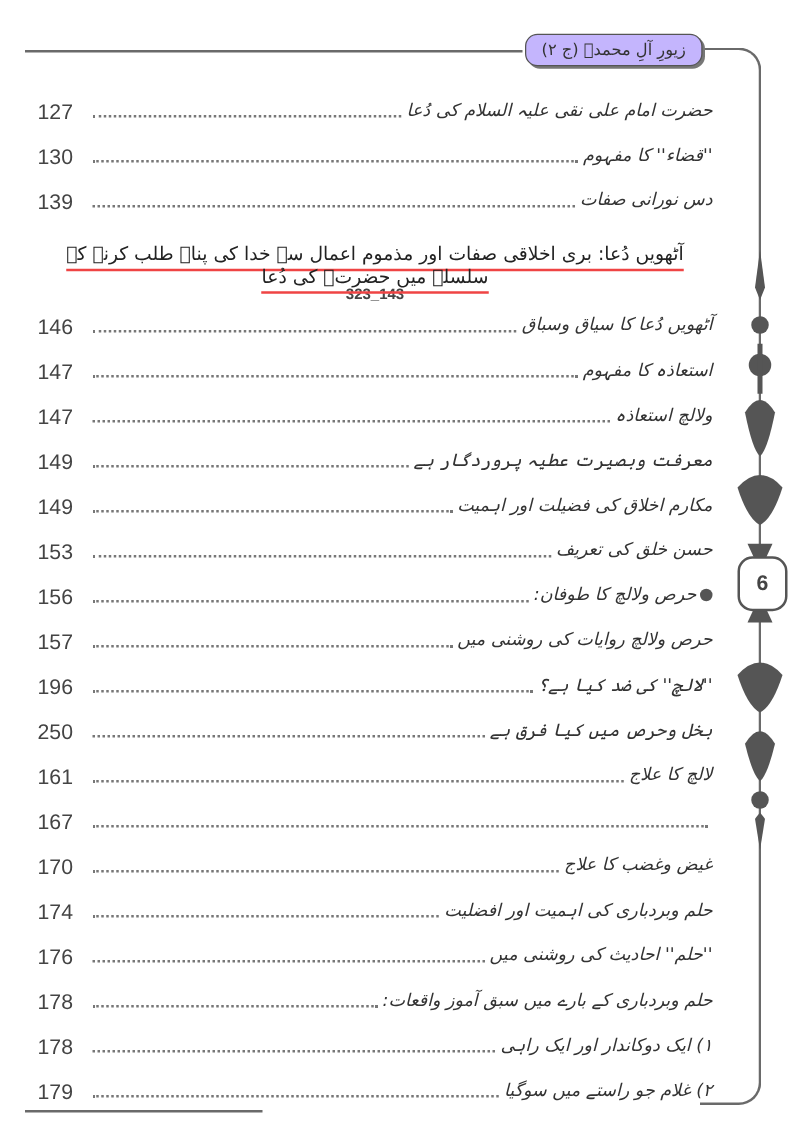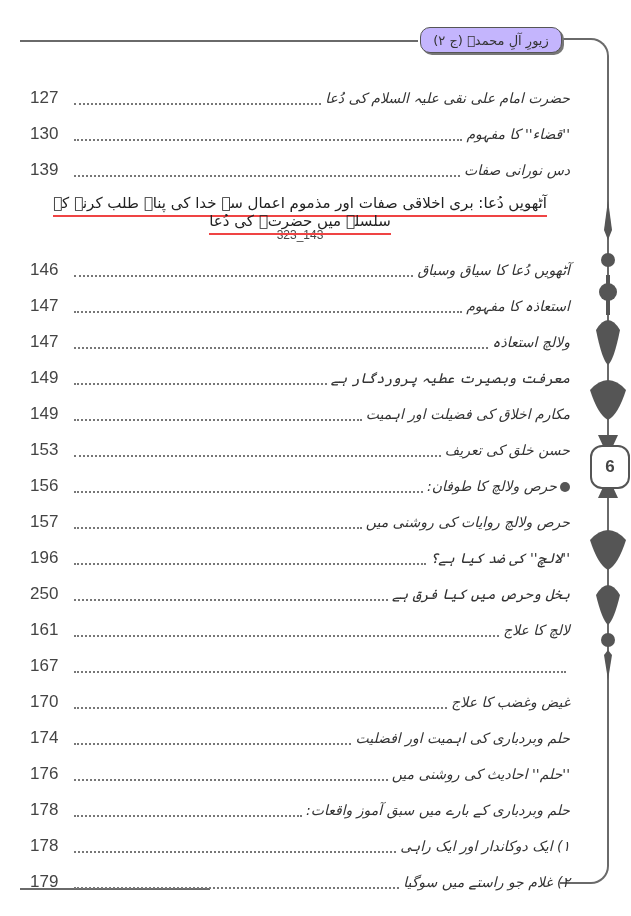--- a/index.html
+++ b/index.html
@@ -26,41 +26,41 @@
     position:absolute; left:588px; top:200px; width:40px; height:480px;
   }
   .page-badge {
     position:absolute; left:590px; top:445px; width:36px; height:40px;
     background:#fff; border:2px solid #555; border-radius:12px;
     display:flex; align-items:center; justify-content:center;
     font-family:"Liberation Sans", sans-serif; font-weight:bold; font-size:17px; color:#444;
   }
   .toc { position:absolute; left:30px; top:80px; width:540px; }
   .row {
-    position:relative; height:36px; display:flex; align-items:center;
+    position:relative; height:36px; display:flex; 
   }
   .row .page {
     font-family:"Liberation Sans", sans-serif; font-size:17px; color:#444;
     width:40px; flex:0 0 auto;
   }
   .row .dots {
     flex:1 1 auto; border-bottom:2px dotted #777; margin:0 4px; height:12px;
   }
   .row .title {
     flex:0 0 auto; direction:rtl; font-size:14px; color:#333; white-space:nowrap;font-style:italic;
   }
   .bullet { display:inline-block; width:10px; height:10px; border-radius:50%; background:#555; margin-left:3px; vertical-align:middle; }
   .chapter {
     position:relative; height:34px; text-align:center; direction:rtl;
     font-size:15px; color:#222; padding-top:6px;
   }
   .chapter span { border-bottom:2px solid #ef4444; padding-bottom:3px; }
   .range {
     height:24px; text-align:center; font-family:"Liberation Sans", sans-serif;
-    font-weight:normal; font-size:12px; color:#444;
+    font-weight:bold; font-size:12px; color:#444;
   }
 </style>
 </head>
 <body>
 
 <div class="top-rule"></div>
 <div class="frame-right"></div>
 <div class="bottom-rule"></div>
 
 <div class="header-tab">

